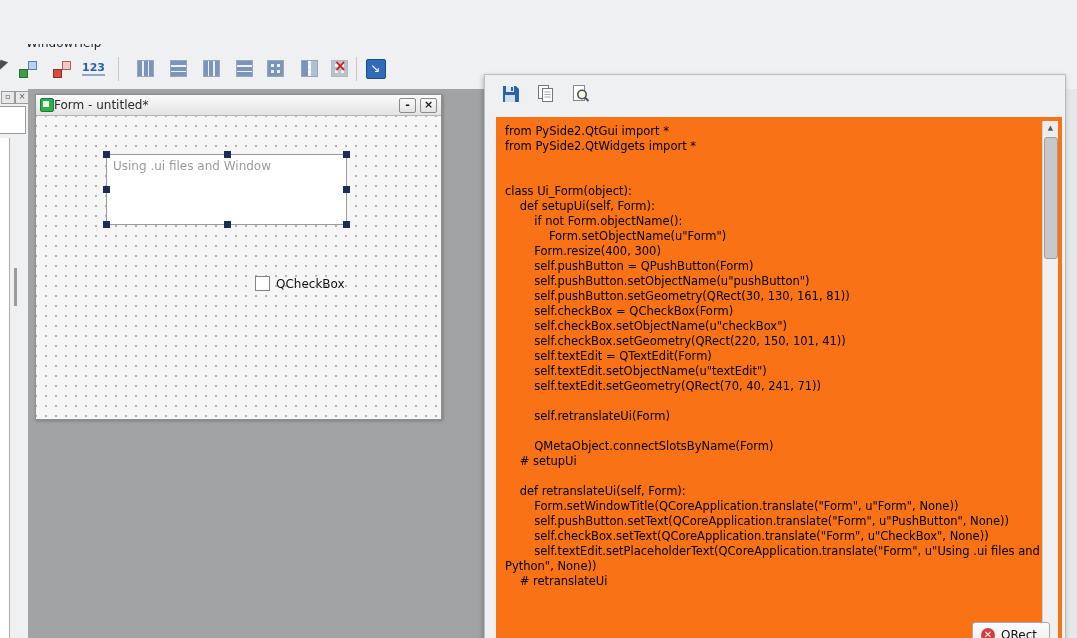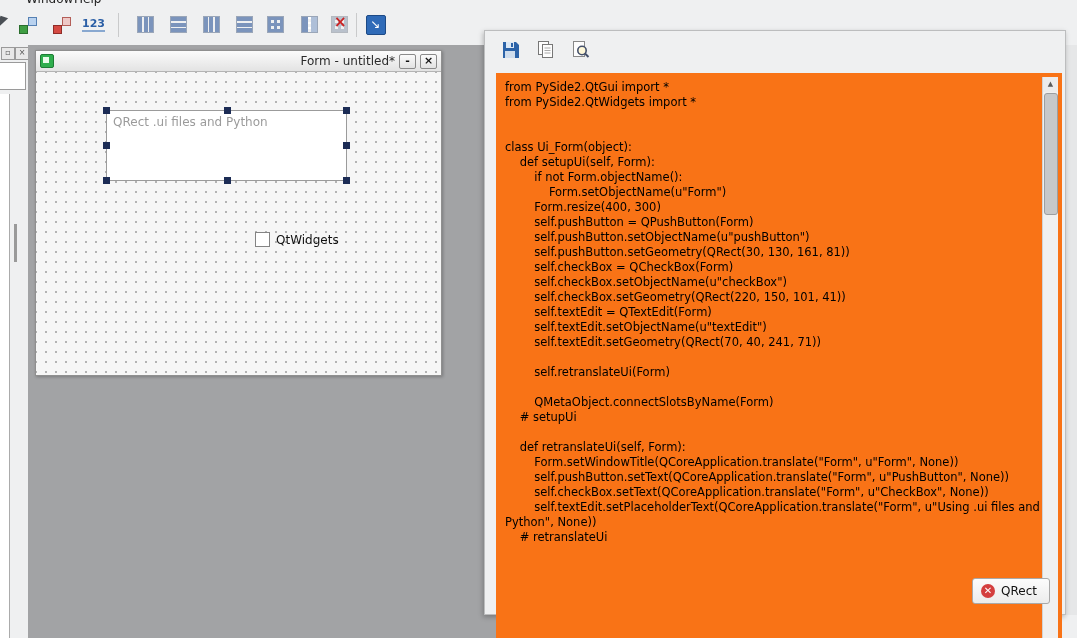--- a/index.html
+++ b/index.html
@@ -1,18 +1,18 @@
 <!DOCTYPE html>
 <html><head>
 <meta charset="utf-8">
 <style>
   html,body{margin:0;padding:0;}
   .screen{position:relative;width:1077px;height:638px;background:#eff0f1;overflow:hidden;
           font-family:"DejaVu Sans","Liberation Sans",sans-serif;color:#1a1a1a;}
-  .abs{position:absolute;}
+  .abs{position:absolute;margin-top:44px;}
 
   
   .menubar{left:0;top:0;width:1077px;height:7px;overflow:hidden;background:#eff0f1;}
   .menubar span{position:absolute;top:-8px;font-size:12px;color:#222;}
 
   
   .toolbar{left:0;top:7px;width:1077px;height:38px;background:#eff0f1;border-bottom:1px solid #d6d7d8;}
   .tbicon{position:absolute;top:4px;width:27px;height:27px;display:flex;align-items:center;justify-content:center;border-radius:3px;}
   .tbsep{position:absolute;top:6px;width:1px;height:24px;background:#c9cacb;}
 
@@ -50,21 +50,21 @@
   .bottom-right{left:717px;top:615px;width:360px;height:23px;background:#eff0f1;}
   .resource-box{position:absolute;left:0px;top:6px;width:254px;height:17px;background:#84cc16;border:1px solid #8a8a8a;
                 font-size:12px;line-height:16px;padding-left:12px;box-sizing:border-box;color:#222;}
 
   
   .form-window{left:35px;top:50px;width:405px;height:324px;background:#f6f6f6;border:1px solid #8f8f8f;box-shadow:1px 1px 3px rgba(0,0,0,.25);}
   .form-titlebar{position:absolute;left:0;top:0;right:0;height:21px;background:linear-gradient(#fbfbfb,#e3e3e3);
                  border-bottom:1px solid #b5b5b5;display:flex;align-items:center;padding:0 4px;box-sizing:border-box;}
   .form-icon{width:12px;height:12px;background:#2fae4d;border:1px solid #1d7c34;border-radius:2px;position:relative;}
   .form-icon i{position:absolute;left:2px;top:2px;width:6px;height:6px;background:#eafbea;display:block;}
-  .form-title{flex:1;text-align:right;font-size:12px;color:#2b2b2b;padding-left:40px;}
+  .form-title{flex:1;text-align:left;font-size:12px;color:#2b2b2b;}
   .winbtn{width:15px;height:13px;border:1px solid #8a8a8a;background:linear-gradient(#fafafa,#e2e2e2);
           font-size:11px;line-height:11px;text-align:center;color:#111;border-radius:2px;margin-left:4px;font-weight:bold;}
   .form-body{position:absolute;left:0;top:21px;right:0;bottom:0;
              background-image:radial-gradient(circle,#b3b3b3 1px,transparent 1.2px);background-size:10px 10px;background-position:5px 5px;}
 
   .textedit{position:absolute;left:70px;top:38px;width:241px;height:71px;background:#fff;border:1px solid #9b9b9b;box-sizing:border-box;}
   .textedit .ph{display:block;padding:4px 6px;font-size:12px;color:#9b9b9b;}
   .handle{position:absolute;width:7px;height:7px;background:#1c2c55;}
   .pushbutton{position:absolute;left:31px;top:133px;width:159px;height:73px;background:linear-gradient(#fefefe,#ebebeb);
               border:1px solid #a8a8a8;border-radius:3px;display:flex;align-items:center;justify-content:center;font-size:12px;color:#111;}
@@ -178,35 +178,35 @@
       <span class="form-icon">
           <i></i>
         </span>
       <span class="form-title">Form - untitled*</span>
       <span class="winbtn">-</span>
       <span class="winbtn">×</span>
     </div>
     <div class="form-body">
 
       <div class="textedit">
-        <span class="ph">QRect .ui files and Python</span>
+        <span class="ph">Using .ui files and Window</span>
         <span class="handle" style="left:-4px;top:-4px"></span>
         <span class="handle" style="left:117px;top:-4px"></span>
         <span class="handle" style="right:-4px;top:-4px"></span>
         <span class="handle" style="left:-4px;top:31px"></span>
         <span class="handle" style="right:-4px;top:31px"></span>
         <span class="handle" style="left:-4px;bottom:-4px"></span>
         <span class="handle" style="left:117px;bottom:-4px"></span>
         <span class="handle" style="right:-4px;bottom:-4px"></span>
       </div>
 
 
       <div class="checkbox">
         <span class="box"></span>
-        <span class="lbl">QtWidgets</span>
+        <span class="lbl">QCheckBox</span>
       </div>
 
     </div>
   </div>
 
   <div class="abs dialog">
 
     <div class="dlg-toolbar">
       <div class="dlg-tbicon">
         <svg width="20" height="20">

